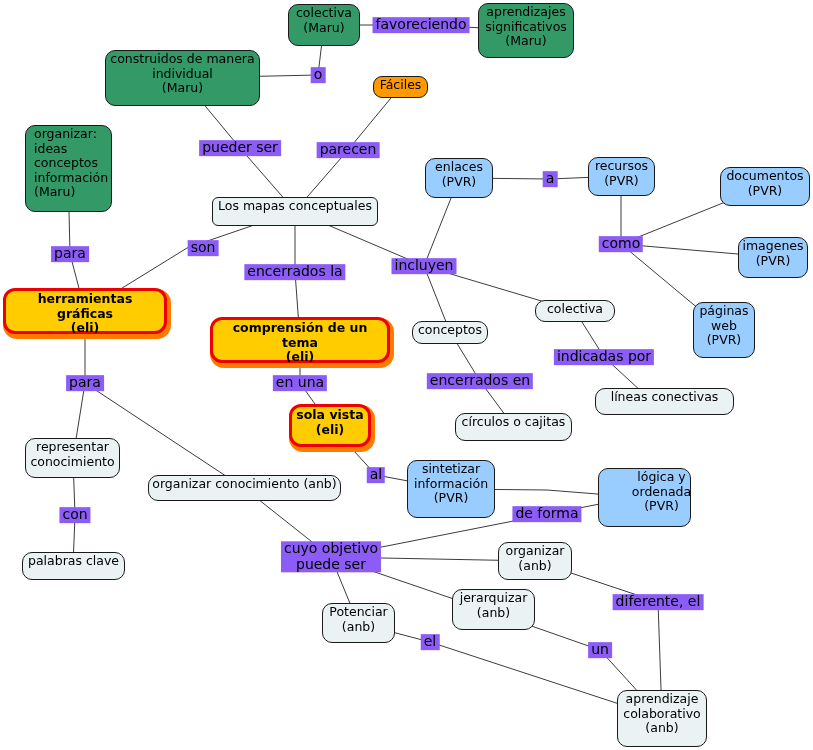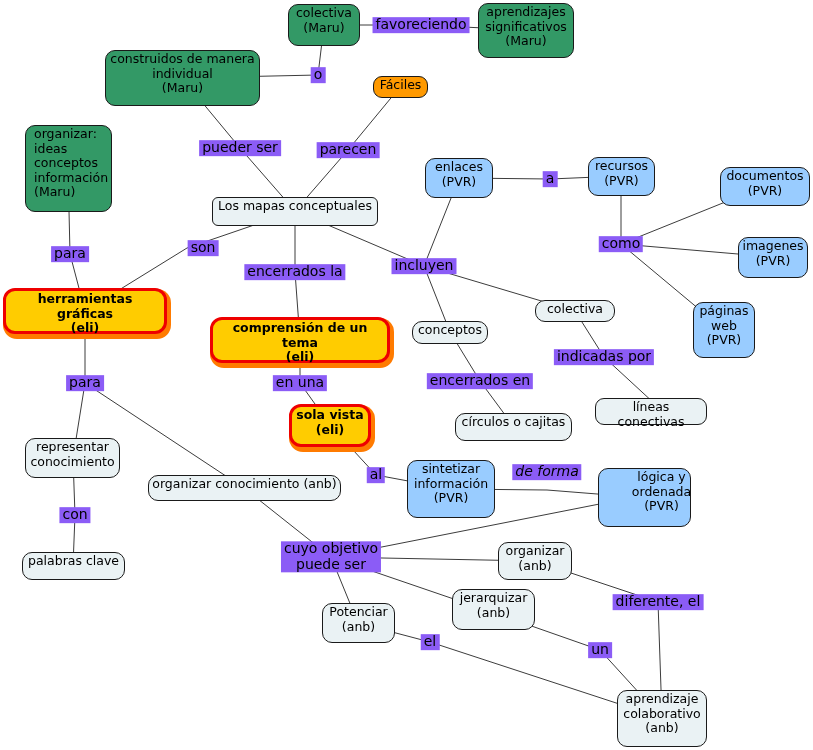--- a/index.html
+++ b/index.html
@@ -131,21 +131,21 @@
 (PVR)</span></div>
     <div class="node highlight" style="left: 3px; top: 288px; width: 164px; height: 46px;"><span>herramientas gráficas
 (eli)</span></div>
     <div class="node highlight" style="left: 210px; top: 317px; width: 180px; height: 46px;"><span>comprensión de un tema
 (eli)</span></div>
     <div class="node highlight" style="left: 289px; top: 404px; width: 82px; height: 43px;"><span>sola vista
 (eli)</span></div>
     <div class="node plain" style="left: 412px; top: 321px; width: 76px; height: 23px;"><span>conceptos</span></div>
     <div class="node plain" style="left: 535px; top: 300px; width: 80px; height: 22px;"><span>colectiva</span></div>
     <div class="node plain" style="left: 455px; top: 413px; width: 117px; height: 28px;"><span>círculos o cajitas</span></div>
-    <div class="node plain" style="left: 595px; top: 398px; width: 112px; height: 27px; border-radius: 9px;"><span>líneas conectivas</span></div>
+    <div class="node plain" style="left: 595px; top: 388px; width: 139px; height: 27px;"><span>líneas conectivas</span></div>
     <div class="node plain" style="left: 25px; top: 438px; width: 95px; height: 40px;"><span>representar
 conocimiento</span></div>
     <div class="node plain" style="left: 22px; top: 552px; width: 103px; height: 28px;"><span>palabras clave</span></div>
     <div class="node plain" style="left: 148px; top: 475px; width: 193px; height: 26px;"><span>organizar conocimiento (anb)</span></div>
     <div class="node blue" style="left: 407px; top: 460px; width: 88px; height: 58px;"><span>sintetizar
 información
 (PVR)</span></div>
     <div class="node blue" style="left: 598px; top: 468px; width: 93px; height: 59px; padding-left: 36px;"><span>lógica y
 ordenada
 (PVR)</span></div>
@@ -167,19 +167,19 @@
     <div class="link-label" style="left: 295px; top: 272px;">encerrados la</div>
     <div class="link-label" style="left: 424px; top: 266px;">incluyen</div>
     <div class="link-label" style="left: 550px; top: 179px;">a</div>
     <div class="link-label" style="left: 621px; top: 244px;">como</div>
     <div class="link-label" style="left: 480px; top: 381px; text-align: center;">encerrados en</div>
     <div class="link-label" style="left: 604px; top: 357px;">indicadas por</div>
     <div class="link-label" style="left: 300px; top: 383px;">en una</div>
     <div class="link-label" style="left: 85px; top: 383px;">para</div>
     <div class="link-label" style="left: 75px; top: 515px;">con</div>
     <div class="link-label" style="left: 376px; top: 475px;">al</div>
-    <div class="link-label" style="left: 547px; top: 472px; font-style: italic;">de forma</div>
+    <div class="link-label" style="left: 547px; top: 514px;">de forma</div>
     <div class="link-label" style="left: 331px; top: 557px;">cuyo objetivo
 puede ser</div>
     <div class="link-label" style="left: 658px; top: 602px;">diferente, el</div>
     <div class="link-label" style="left: 430px; top: 642px;">el</div>
     <div class="link-label" style="left: 600px; top: 650px;">un</div>
   </div>
 
 </body></html>

